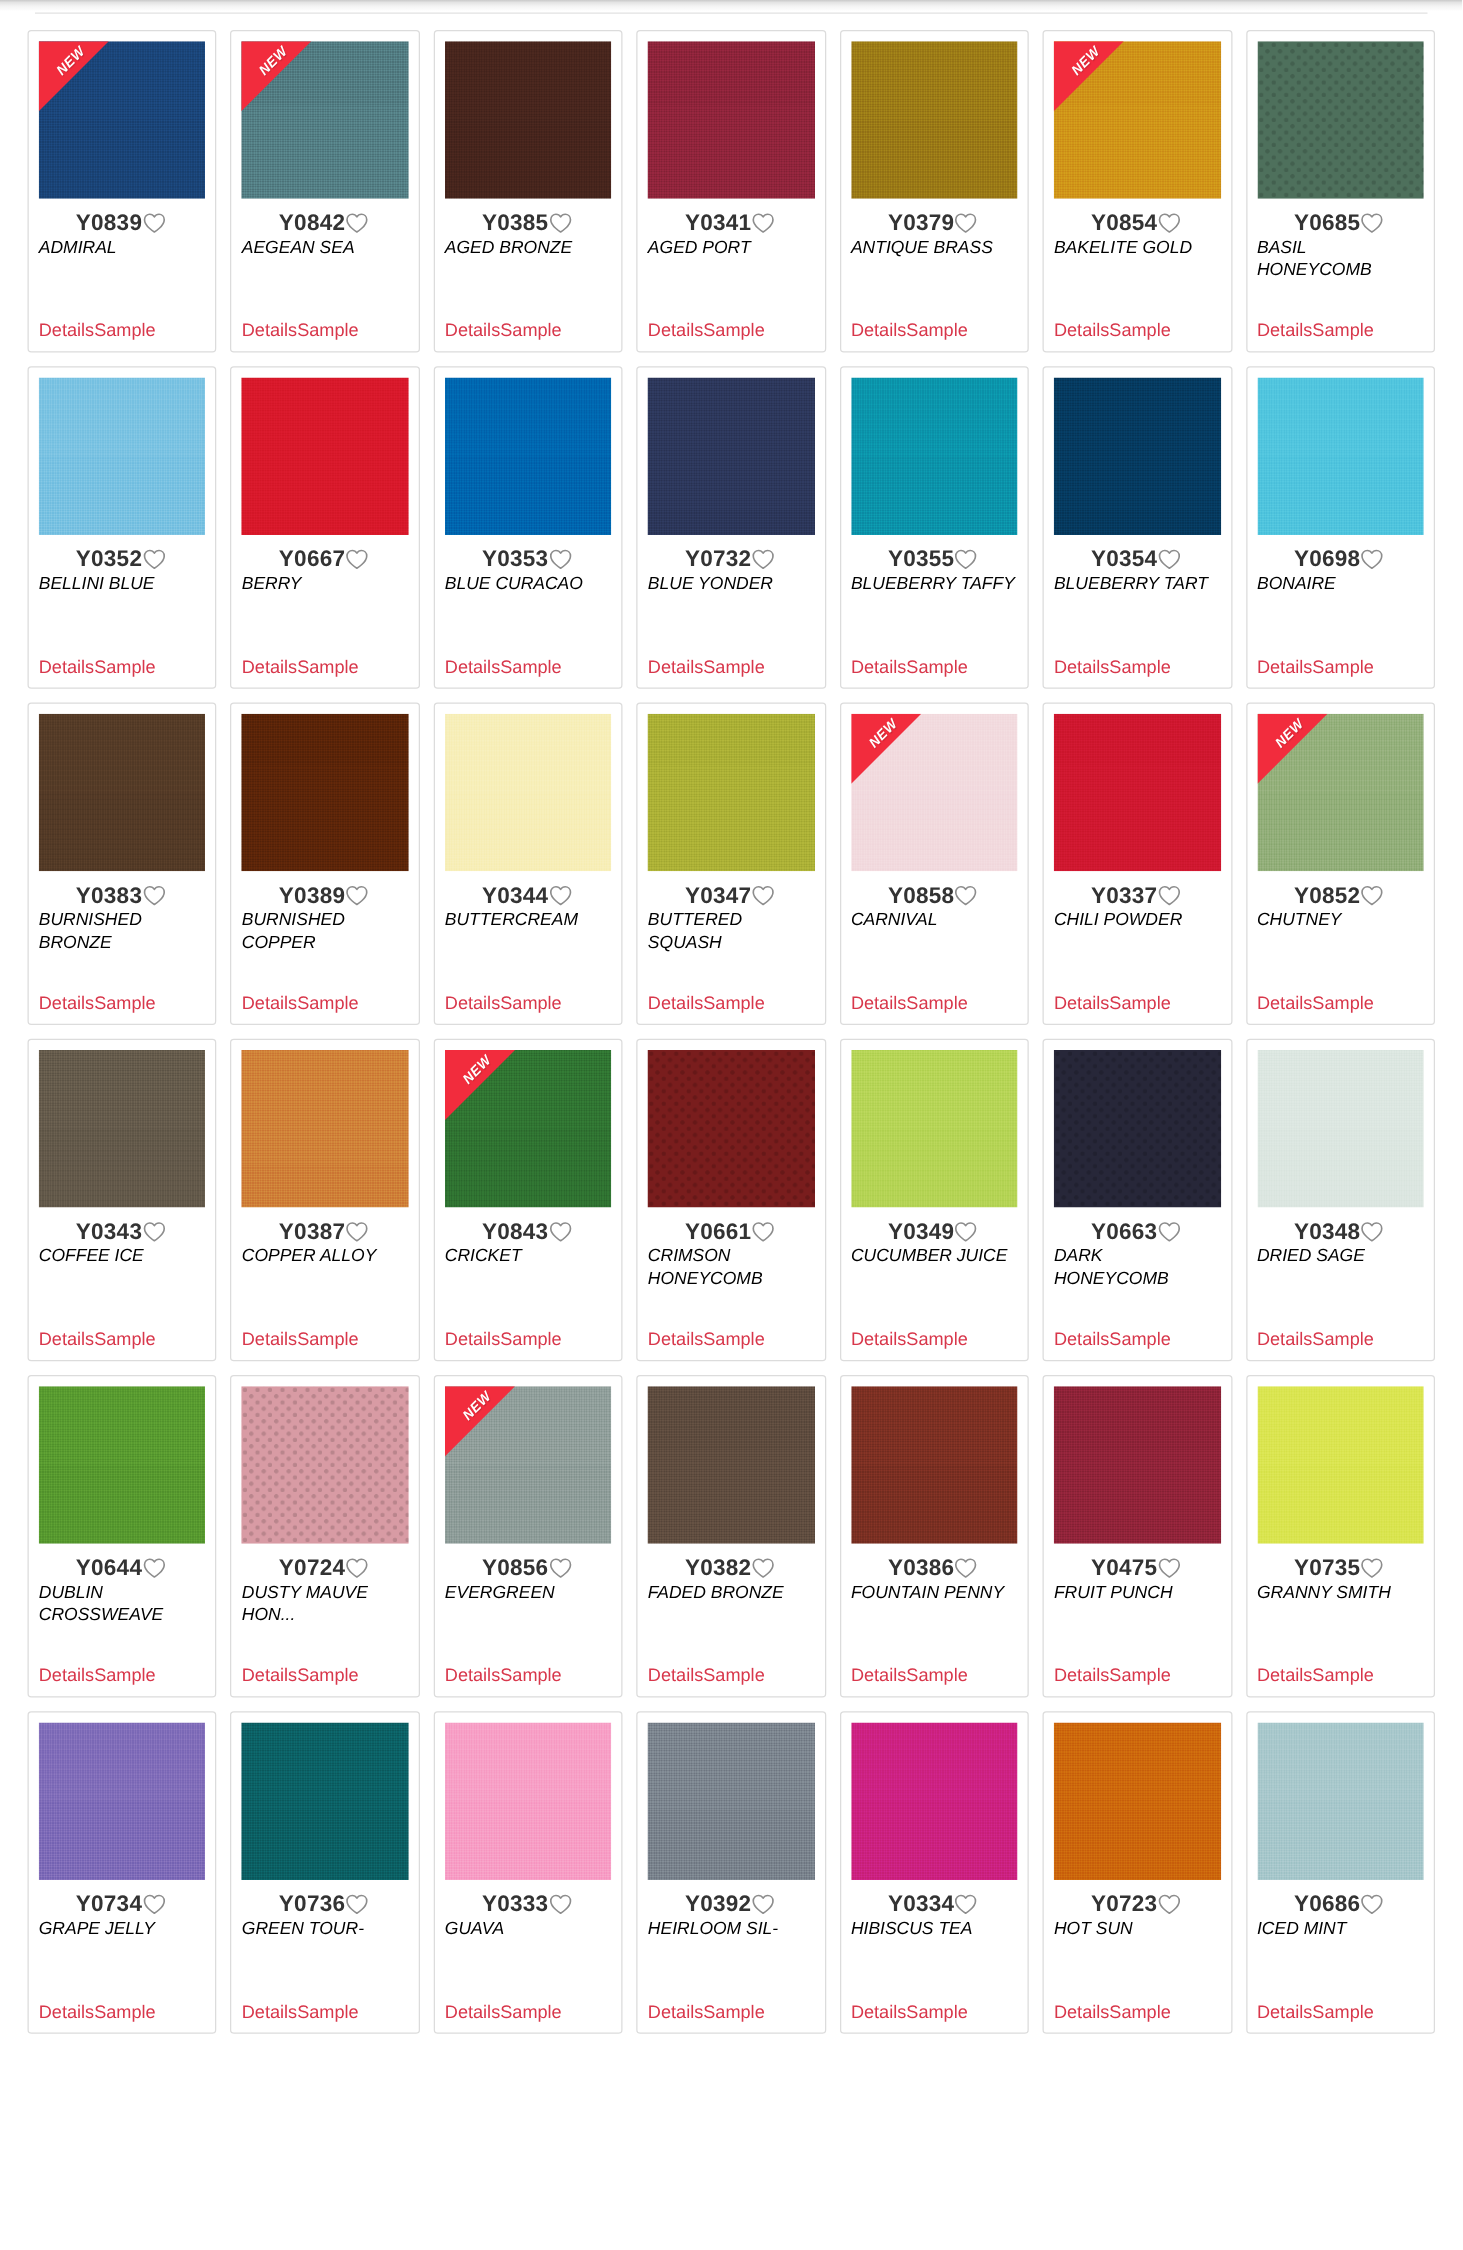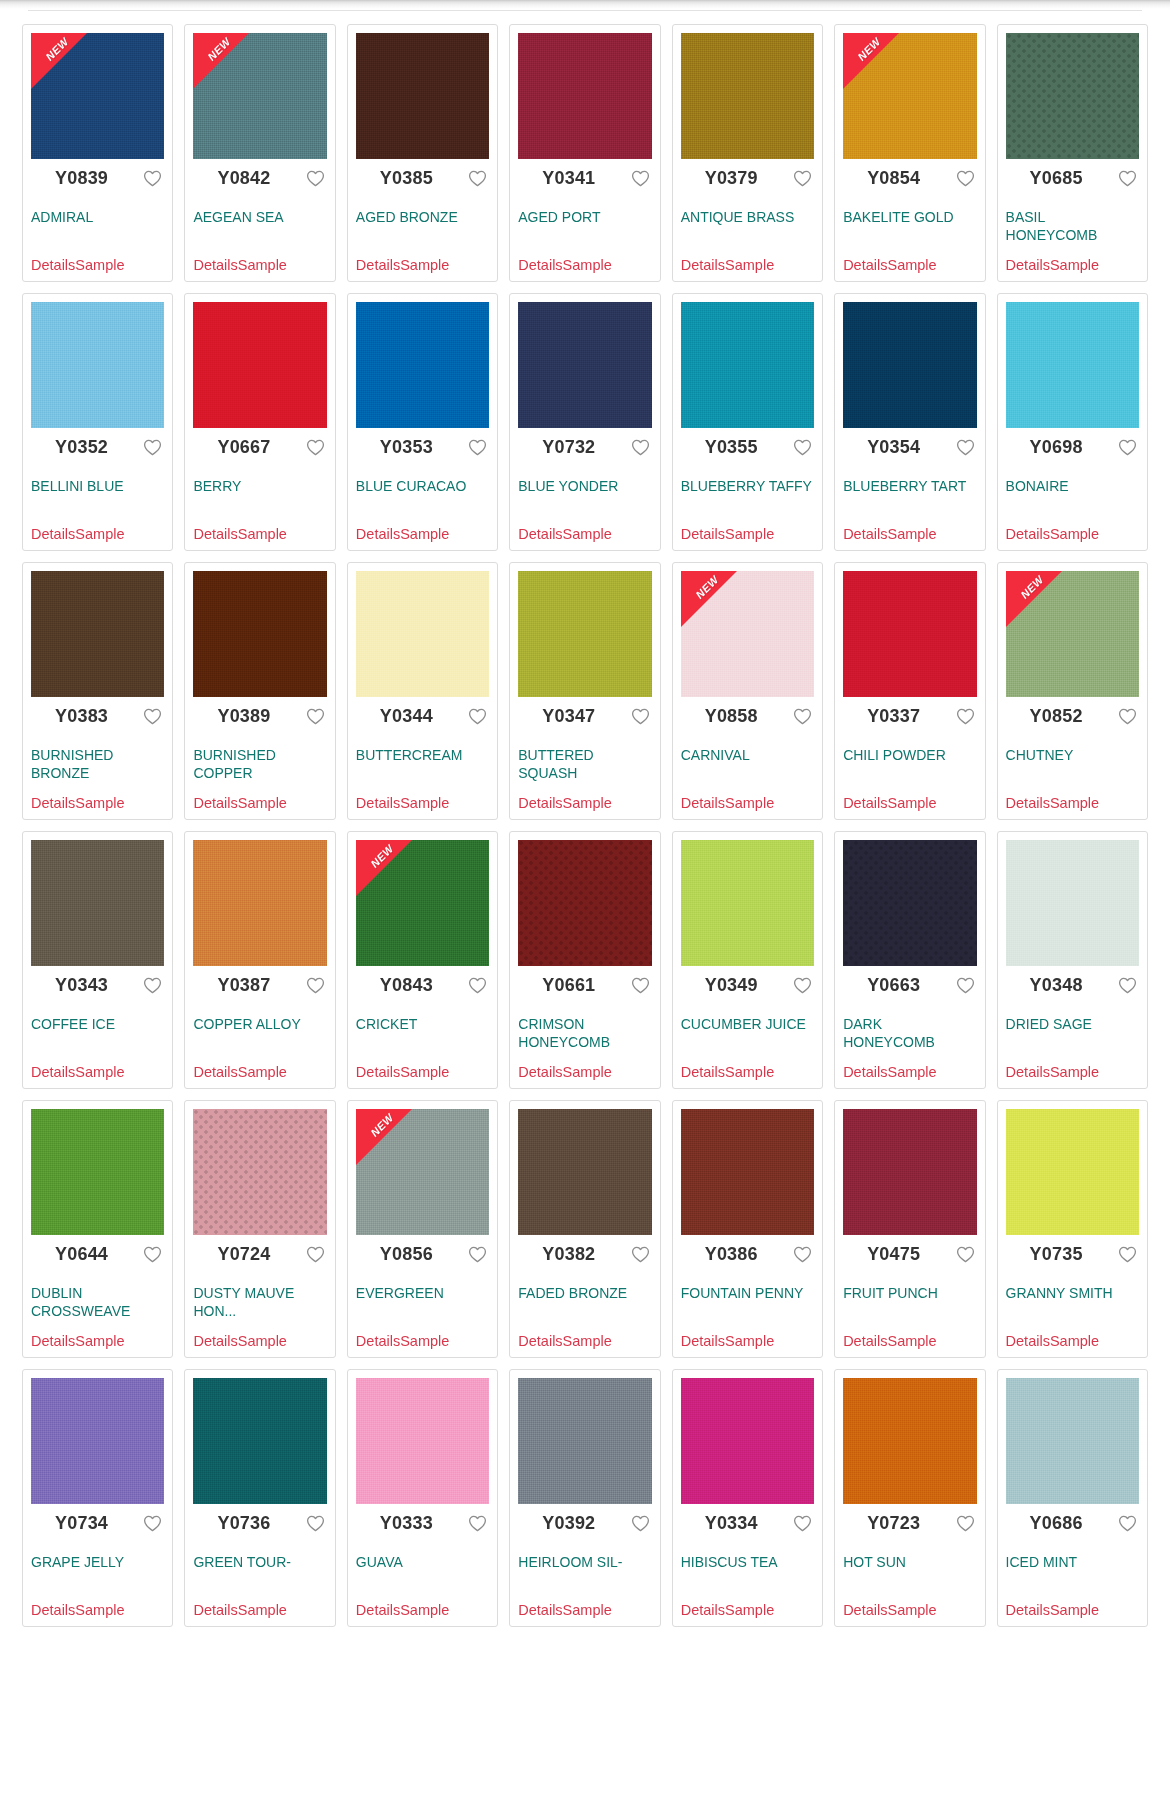--- a/index.html
+++ b/index.html
@@ -102,49 +102,49 @@
     font-style: italic;
     letter-spacing: .5px;
     text-align: center;
     pointer-events: none;
     text-shadow: 0 1px 1px rgba(0,0,0,.18);
   }
 
   .code-row {
     display: flex;
     align-items: flex-start;
-    justify-content: space-between;
+    justify-content: center;
     margin-top: 10px;
-    margin-left: 24px;
   }
   .code {
     font-size: 18px;
     font-weight: bold;
     color: #333333;
     letter-spacing: .2px;
     line-height: 1.05;
   }
   .heart {
     flex: 0 0 auto;
     margin-top: 1px;
     margin-right: 2px;
     line-height: 1;
     cursor: pointer;
   }
   .heart svg { display: block; }
 
   .name {
-    margin-top: 20px;
+    margin-top: 0;
     font-size: 14px;
-    color: #0f766e;
+    color: #000000;
     line-height: 1.32;
     text-transform: uppercase;
     word-break: break-word;
     hyphens: auto;
     flex: 1 1 auto;
+    font-style: italic;
   }
 
   .links {
     margin-top: 8px;
     display: flex;
     padding-bottom: 2px;
   }
   .links a {
     color: #d8374b;
     font-size: 14.5px;

